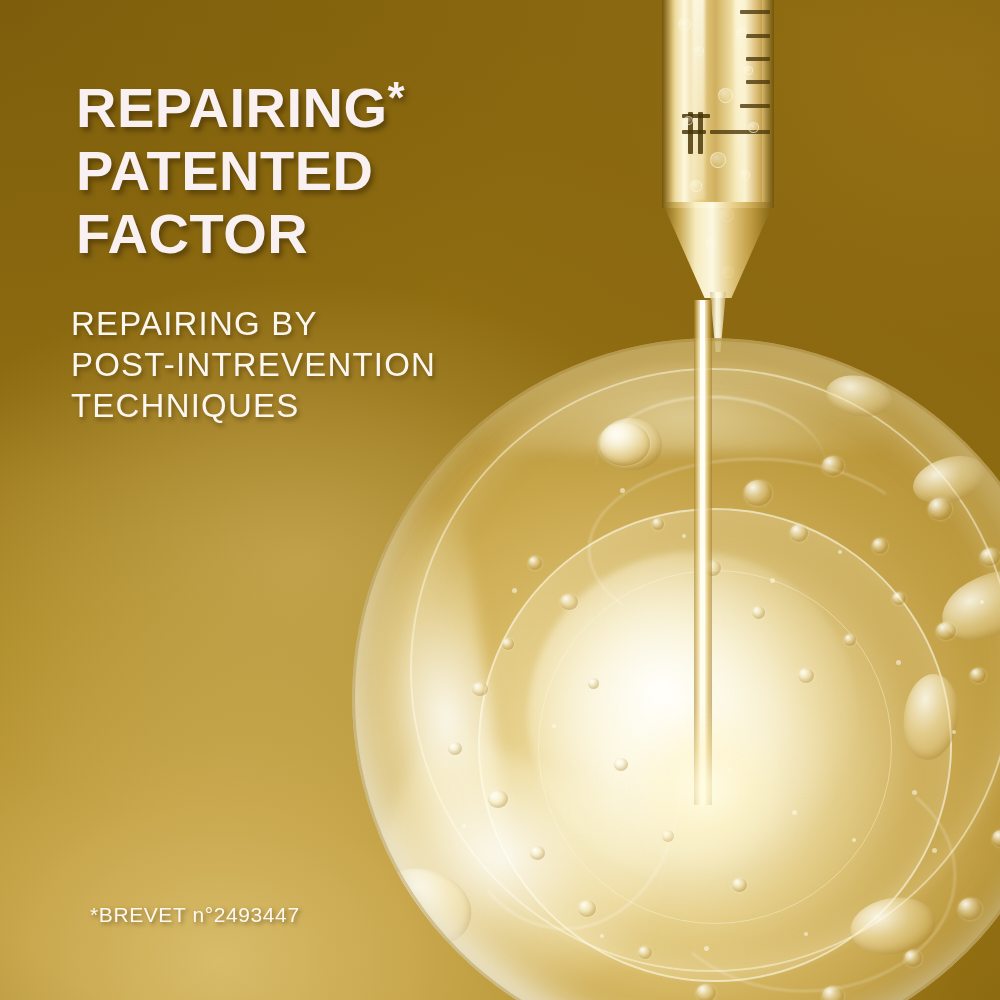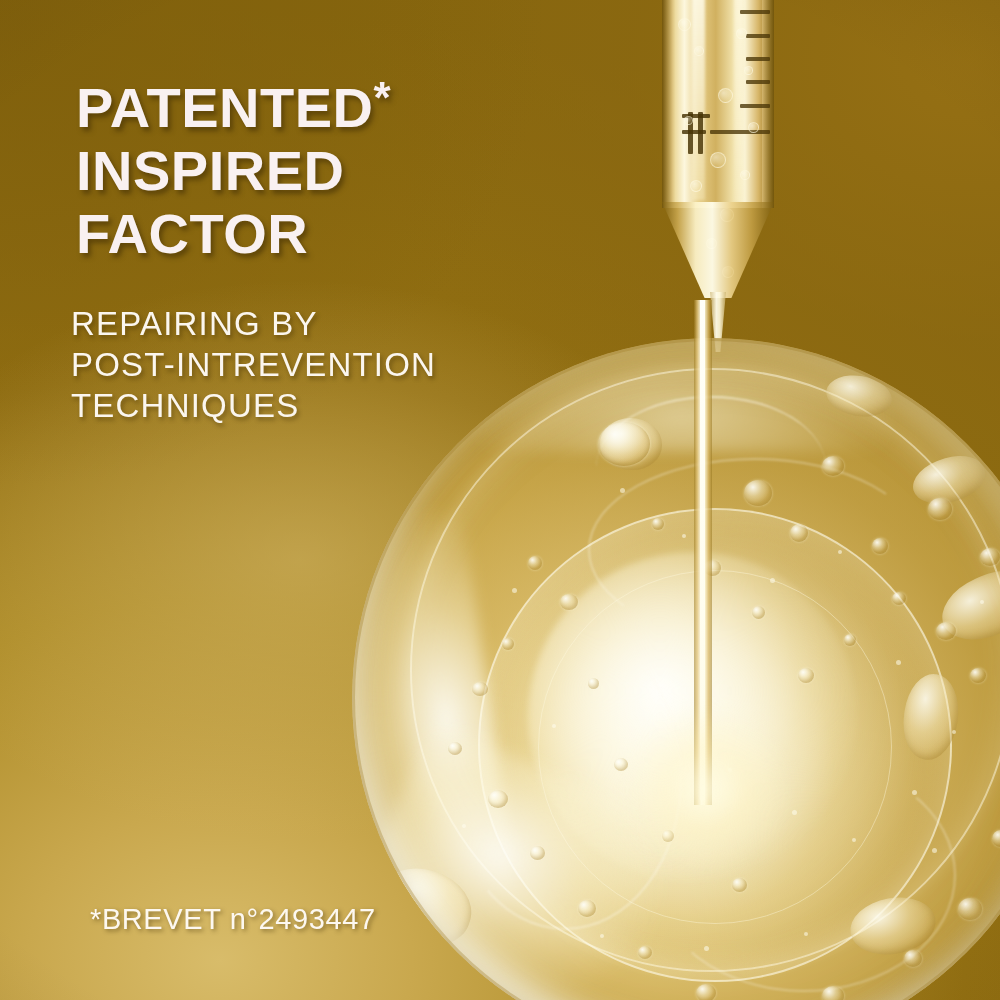--- a/index.html
+++ b/index.html
@@ -266,21 +266,21 @@
     font-weight: 300;
     line-height: 41px;
     letter-spacing: 1.2px;
     text-shadow: 2px 3px 4px rgba(60,42,4,0.45);
     white-space: pre;
   }
   .footnote {
     position: absolute;
     left: 90px; top: 903px;
     color: #fdf8f0;
-    font-size: 29px;
+    font-size: 21px;
     font-weight: 300;
     letter-spacing: 0.6px;
     text-shadow: 2px 2px 4px rgba(62,44,6,0.5);
     white-space: pre;
   }
 </style>
 </head>
 <body>
 
 <div id="stage">
@@ -417,22 +417,22 @@
     <div class="sph-edge-dark"></div>
   </div>
 
   <div class="impact-splash"></div>
   <div class="stream"></div>
   <div class="stream-core"></div>
   <div class="stream-glow"></div>
 
   <div class="bg-vignette"></div>
 
-  <div class="headline"><span>PATENTED</span><span class="star">*</span>
-<span>INSPIRED</span>
+  <div class="headline"><span>REPAIRING</span><span class="star">*</span>
+<span>PATENTED</span>
 <span>FACTOR</span></div>
 
   <div class="subhead"><span>REPAIRING BY</span>
 <span>POST-INTREVENTION</span>
 <span>TECHNIQUES</span></div>
 
   <div class="footnote">*BREVET n°2493447</div>
 
 </div>
 

